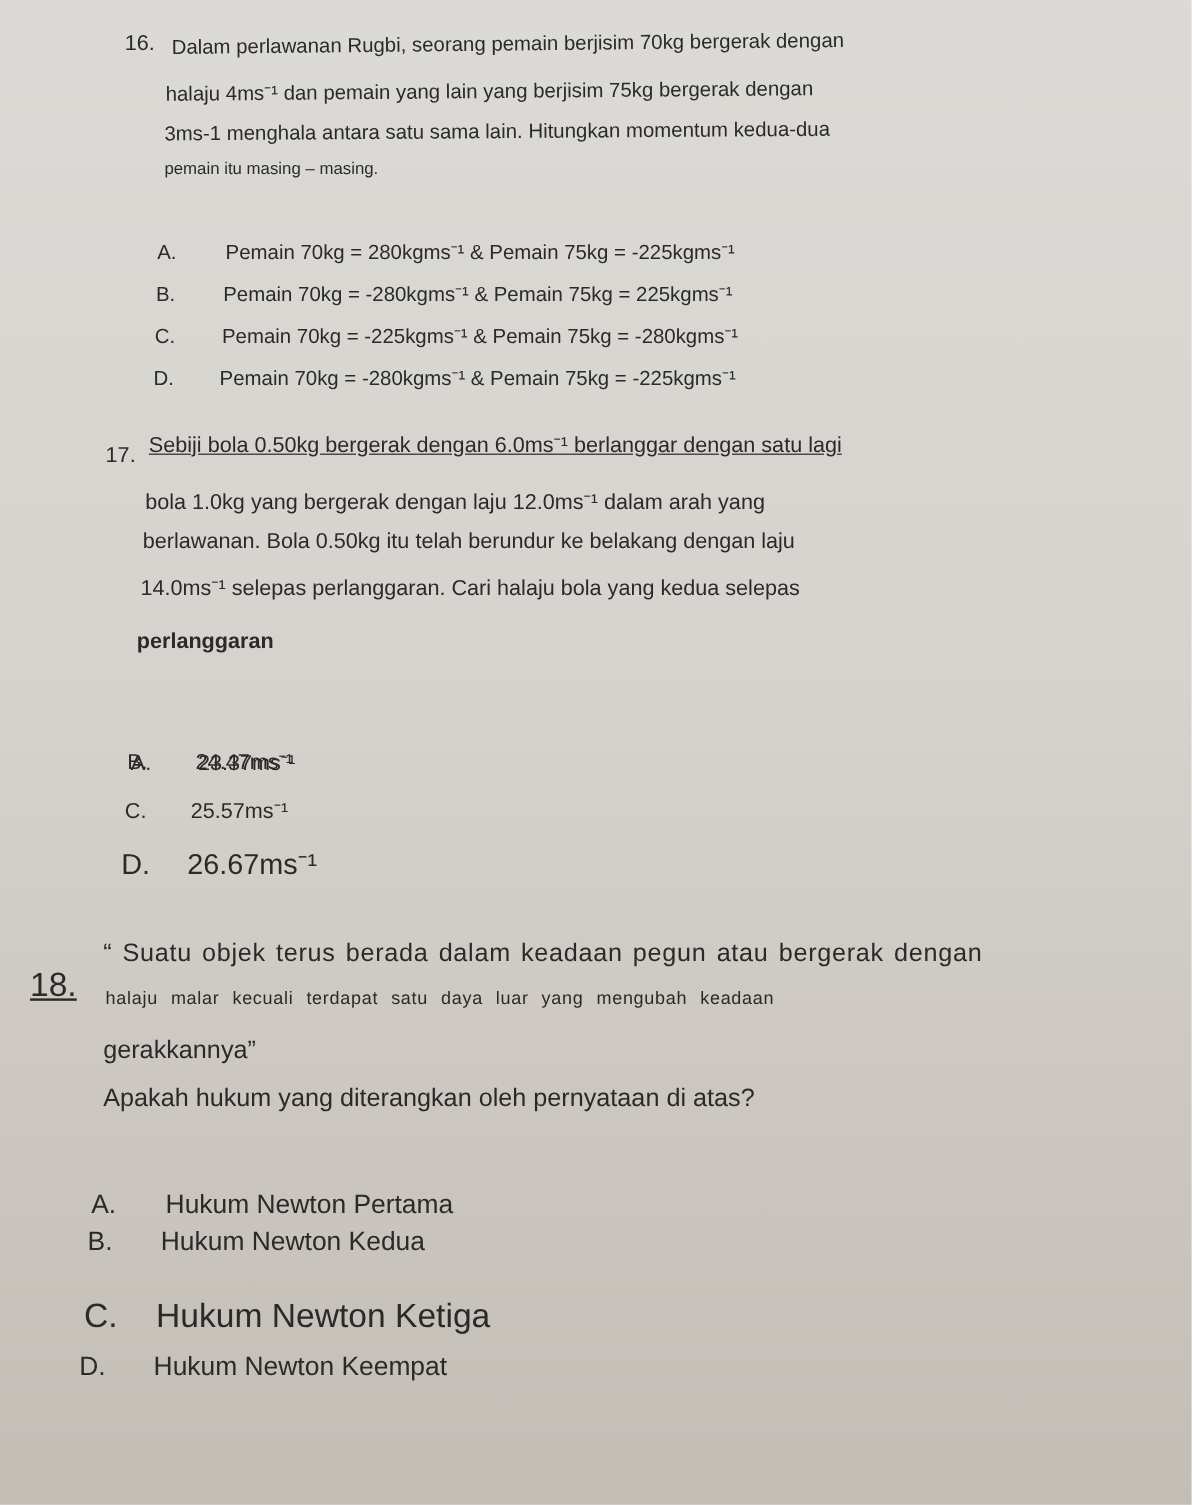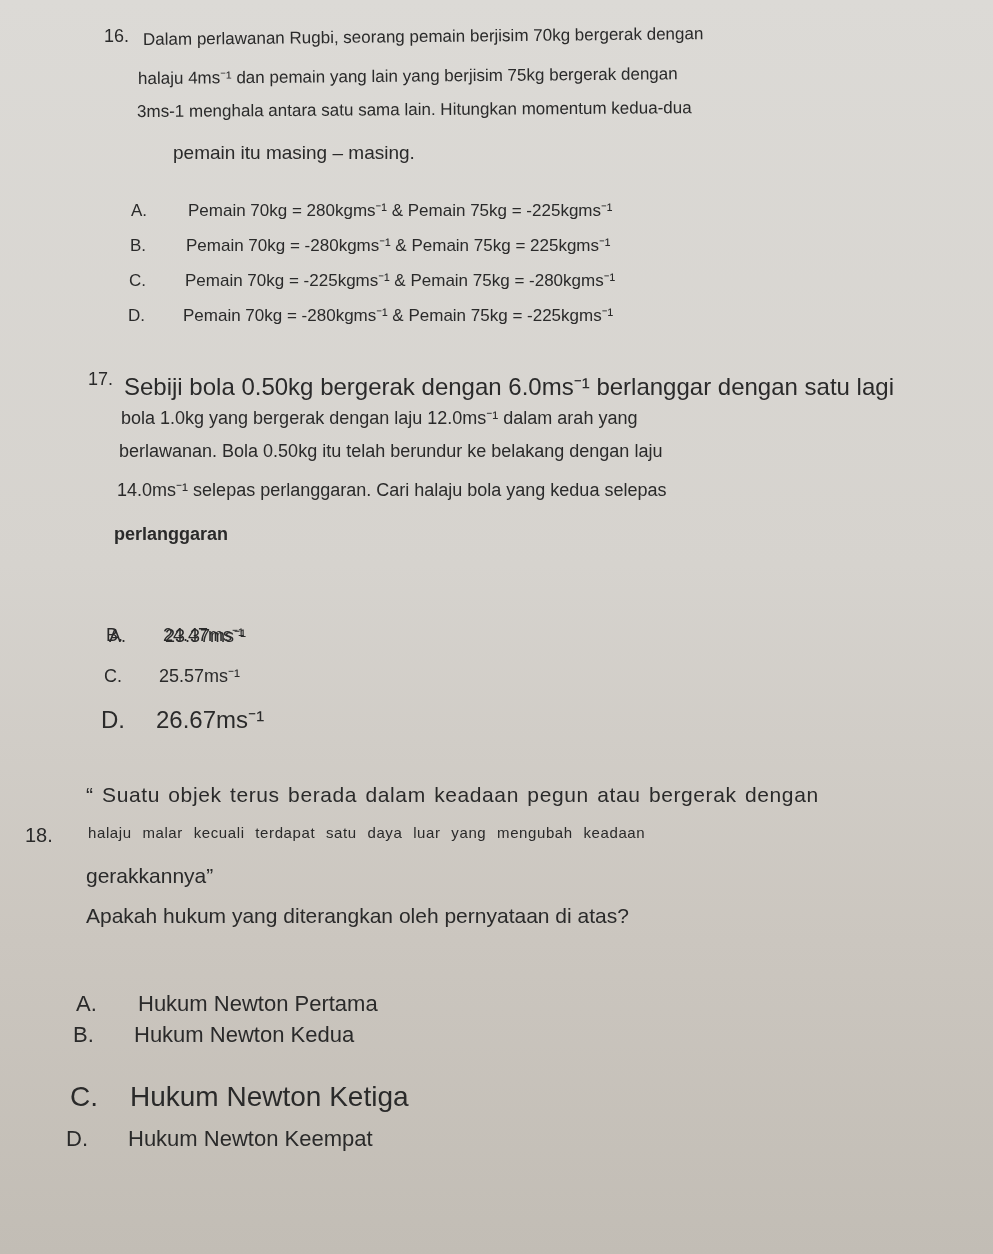--- a/index.html
+++ b/index.html
@@ -17,60 +17,60 @@
     .opt .txt { display: inline-block; }
   </style>
 </head>
 <body>
 
 <div>
   <div class="num" style="left:104px; top:26px; font-size:18px;">16.</div>
   <div class="line" style="left:143px; top:30px; font-size:17px; transform:rotate(-0.6deg); transform-origin:left;">Dalam perlawanan Rugbi, seorang pemain berjisim 70kg bergerak dengan</div>
   <div class="line" style="left:138px; top:66px; font-size:17px; transform:rotate(-0.5deg); transform-origin:left;">halaju 4ms⁻¹ dan pemain yang lain yang berjisim 75kg bergerak dengan</div>
   <div class="line" style="left:137px; top:102px; font-size:17px; transform:rotate(-0.4deg); transform-origin:left;">3ms-1 menghala antara satu sama lain.  Hitungkan momentum kedua-dua</div>
-  <div class="line" style="left:137px; top:142px; font-size:19px;margin-left:36px;">pemain itu masing – masing.</div>
+  <div class="line" style="left:137px; top:132px; font-size:14px;">pemain itu masing – masing.</div>
 
   <div class="opt" style="left:131px; top:198px; font-size:17px;">
     <span class="lbl" style="width:57px;">A.</span><span class="txt">Pemain 70kg = 280kgms⁻¹ &amp; Pemain 75kg = -225kgms⁻¹</span>
   </div>
   <div class="opt" style="left:130px; top:233px; font-size:17px;">
     <span class="lbl" style="width:56px;">B.</span><span class="txt">Pemain 70kg = -280kgms⁻¹ &amp; Pemain 75kg = 225kgms⁻¹</span>
   </div>
   <div class="opt" style="left:129px; top:268px; font-size:17px;">
     <span class="lbl" style="width:56px;">C.</span><span class="txt">Pemain 70kg = -225kgms⁻¹ &amp; Pemain 75kg = -280kgms⁻¹</span>
   </div>
   <div class="opt" style="left:128px; top:303px; font-size:17px;text-decoration:underline;">
     <span class="lbl" style="width:55px;">D.</span><span class="txt">Pemain 70kg = -280kgms⁻¹ &amp; Pemain 75kg = -225kgms⁻¹</span>
   </div>
 </div>
 
 <div>
   <div class="num" style="left:88px; top:369px; font-size:18px;">17.</div>
-  <div class="line" style="left:124px; top:369px; font-size:24px;">Sebiji bola 0.50kg bergerak dengan 6.0ms⁻¹ berlanggar dengan satu lagi</div>
+  <div class="line" style="left:124px; top:358px; font-size:18px;text-decoration:underline;">Sebiji bola 0.50kg bergerak dengan 6.0ms⁻¹ berlanggar dengan satu lagi</div>
   <div class="line" style="left:121px; top:405px; font-size:18px;">bola 1.0kg yang bergerak dengan laju 12.0ms⁻¹ dalam arah yang</div>
   <div class="line" style="left:119px; top:441px; font-size:18px;">berlawanan. Bola 0.50kg itu telah berundur ke belakang dengan laju</div>
   <div class="line" style="left:117px; top:477px; font-size:18px;text-align:right;">14.0ms⁻¹ selepas perlanggaran. Cari halaju bola yang kedua selepas</div>
   <div class="line" style="left:114px; top:524px; font-size:18px;font-weight:bold;">perlanggaran</div>
 
   <div class="opt" style="left:109px; top:587px; font-size:18px;margin-top:36px;">
     <span class="lbl" style="width:56px;">A.</span><span class="txt">23.37ms⁻¹</span>
   </div>
   <div class="opt" style="left:106px; top:622px; font-size:18px;">
     <span class="lbl" style="width:57px;">B.</span><span class="txt">24.47ms⁻¹</span>
   </div>
   <div class="opt" style="left:104px; top:663px; font-size:18px;">
     <span class="lbl" style="width:55px;">C.</span><span class="txt">25.57ms⁻¹</span>
   </div>
   <div class="opt" style="left:101px; top:702px; font-size:24px;">
     <span class="lbl" style="width:55px;">D.</span><span class="txt">26.67ms⁻¹</span>
   </div>
 </div>
 
 <div>
-  <div class="num" style="left:25px; top:824px; font-size:20px;">18.</div>
+  <div class="num" style="left:25px; top:805px; font-size:28px;text-decoration:underline;">18.</div>
   <div class="line" style="left:86px; top:783px; font-size:21px; letter-spacing:0.6px; word-spacing:2px;">“ Suatu objek terus berada dalam keadaan pegun atau bergerak dengan</div>
   <div class="line" style="left:88px; top:824px; font-size:15px; letter-spacing:0.6px; word-spacing:6px;">halaju malar kecuali terdapat satu daya luar yang mengubah keadaan</div>
   <div class="line" style="left:86px; top:864px; font-size:21px;">gerakkannya”</div>
   <div class="line" style="left:86px; top:904px; font-size:21px;">Apakah hukum yang diterangkan oleh pernyataan di atas?</div>
 
   <div class="opt" style="left:76px; top:991px; font-size:22px;">
     <span class="lbl" style="width:62px;">A.</span><span class="txt">Hukum Newton Pertama</span>
   </div>
   <div class="opt" style="left:73px; top:1022px; font-size:22px;">
     <span class="lbl" style="width:61px;">B.</span><span class="txt">Hukum Newton Kedua</span>

